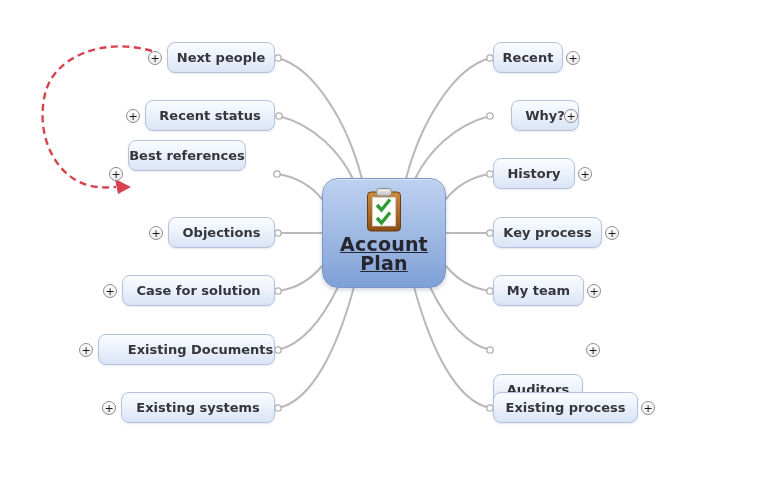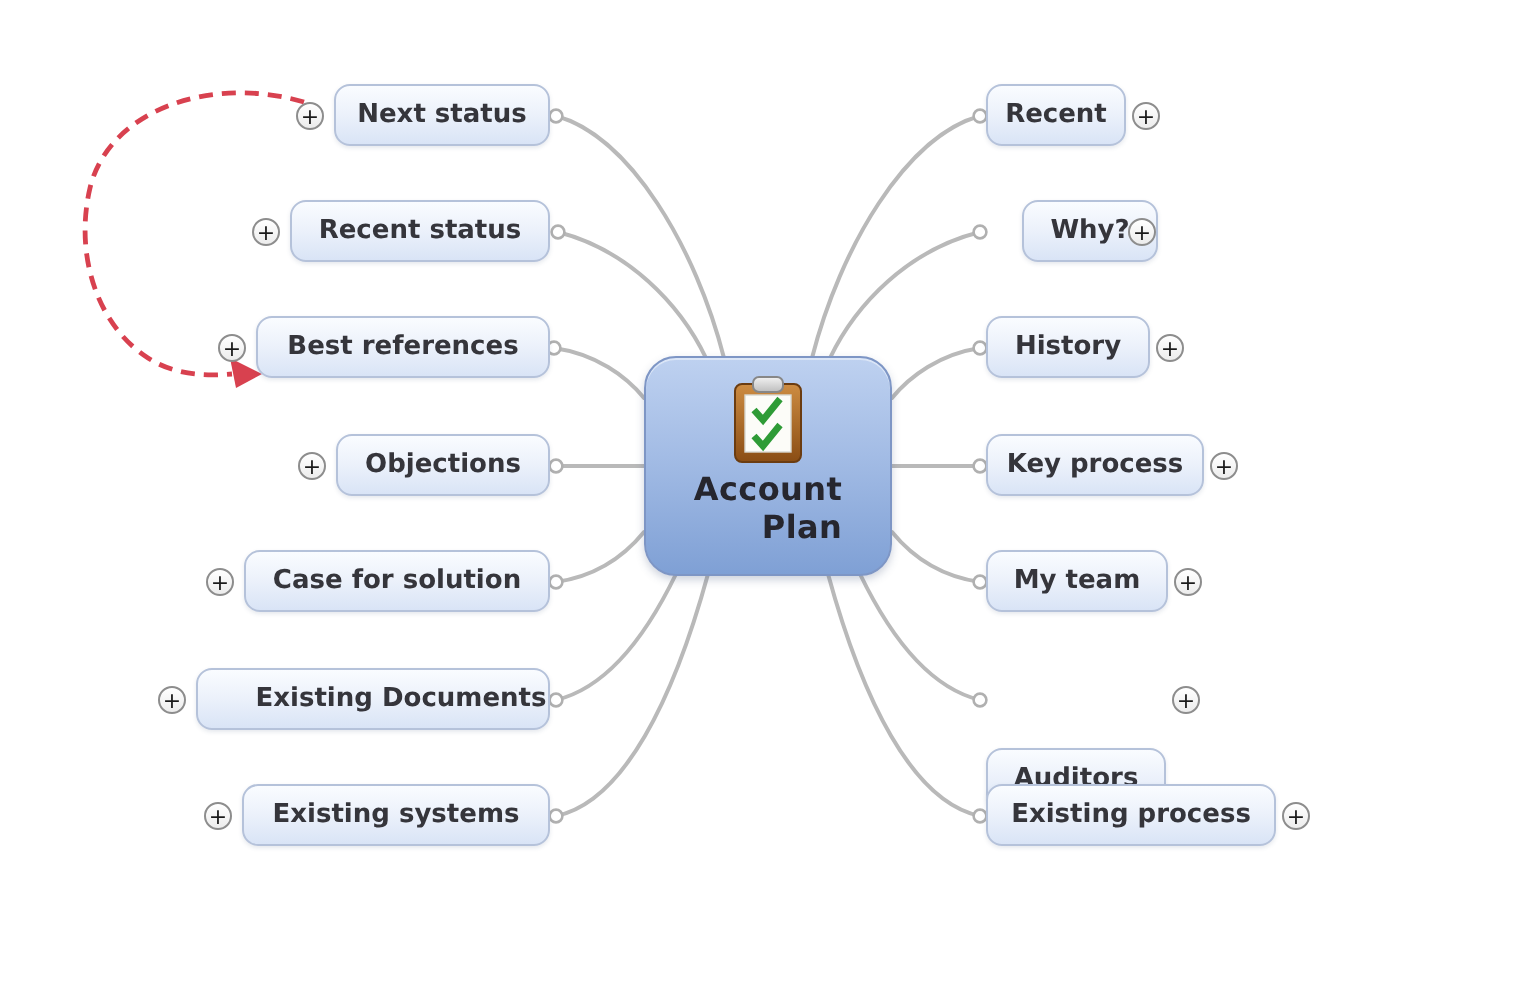--- a/index.html
+++ b/index.html
@@ -27,22 +27,22 @@
   .center-topic{
     position:absolute;left:322px;top:178px;width:124px;height:110px;box-sizing:border-box;
     border:1px solid #7e96c5;border-radius:16px;
     background:linear-gradient(180deg,#bed1f0 0%,#a3bce5 45%,#7fa0d5 100%);
     box-shadow:inset 0 1px 0 rgba(255,255,255,0.45), 0 2px 4px rgba(60,80,120,0.25);
     display:flex;flex-direction:column;align-items:center;
     cursor:default;
   }
   .center-topic .icon{margin-top:8px;}
   .center-label{
-    margin-top:2px;text-align:right;font-weight:bold;font-size:16px;
-    line-height:19px;color:#26262e;letter-spacing:0.2px;
+    margin-top:2px;text-align:center;font-weight:bold;font-size:19px;
+    line-height:19px;color:#26262e;letter-spacing:0.2px;text-decoration:underline;
   }
 </style>
 </head>
 <body>
 
 <div class="stage">
 
   <svg class="links" viewBox="0 0 768 493">
     <g fill="none" stroke="#b9b9b9" stroke-width="2" stroke-linecap="round">
       <path d="M 278,58  C 315,68 348,124 362,179"></path>
@@ -102,28 +102,28 @@
       <path d="M 11,18 L 15.5,23 L 24,12.5" fill="none" stroke="#2e9b36" stroke-width="3.4"></path>
       <path d="M 11,31 L 15.5,36 L 24,25.5" fill="none" stroke="#2e9b36" stroke-width="3.4"></path>
     </svg>
     <div class="center-label">
       <div>Account</div>
       <div>Plan</div>
     </div>
   </div>
 
 <div class="topic" style="left: 167px; top: 42px; width: 108px;">
-      <span>Next status</span>
+      <span>Next people</span>
     </div>
     <button class="expand" style="left: 148px; top: 51px;">+</button>
     <div class="topic" style="left: 145px; top: 100px; width: 130px;">
       <span>Recent status</span>
     </div>
     <button class="expand" style="left: 126px; top: 109px;">+</button>
-    <div class="topic" style="left: 128px; top: 158px; width: 147px; text-align: center;">
+    <div class="topic" style="left: 128px; top: 140px; width: 118px; text-align: center;">
       <span>Best references</span>
     </div>
     <button class="expand" style="left: 109px; top: 167px;">+</button>
     <div class="topic" style="left: 168px; top: 217px; width: 107px;">
       <span>Objections</span>
     </div>
     <button class="expand" style="left: 149px; top: 226px;">+</button>
     <div class="topic" style="left: 122px; top: 275px; width: 153px;">
       <span>Case for solution</span>
     </div>

